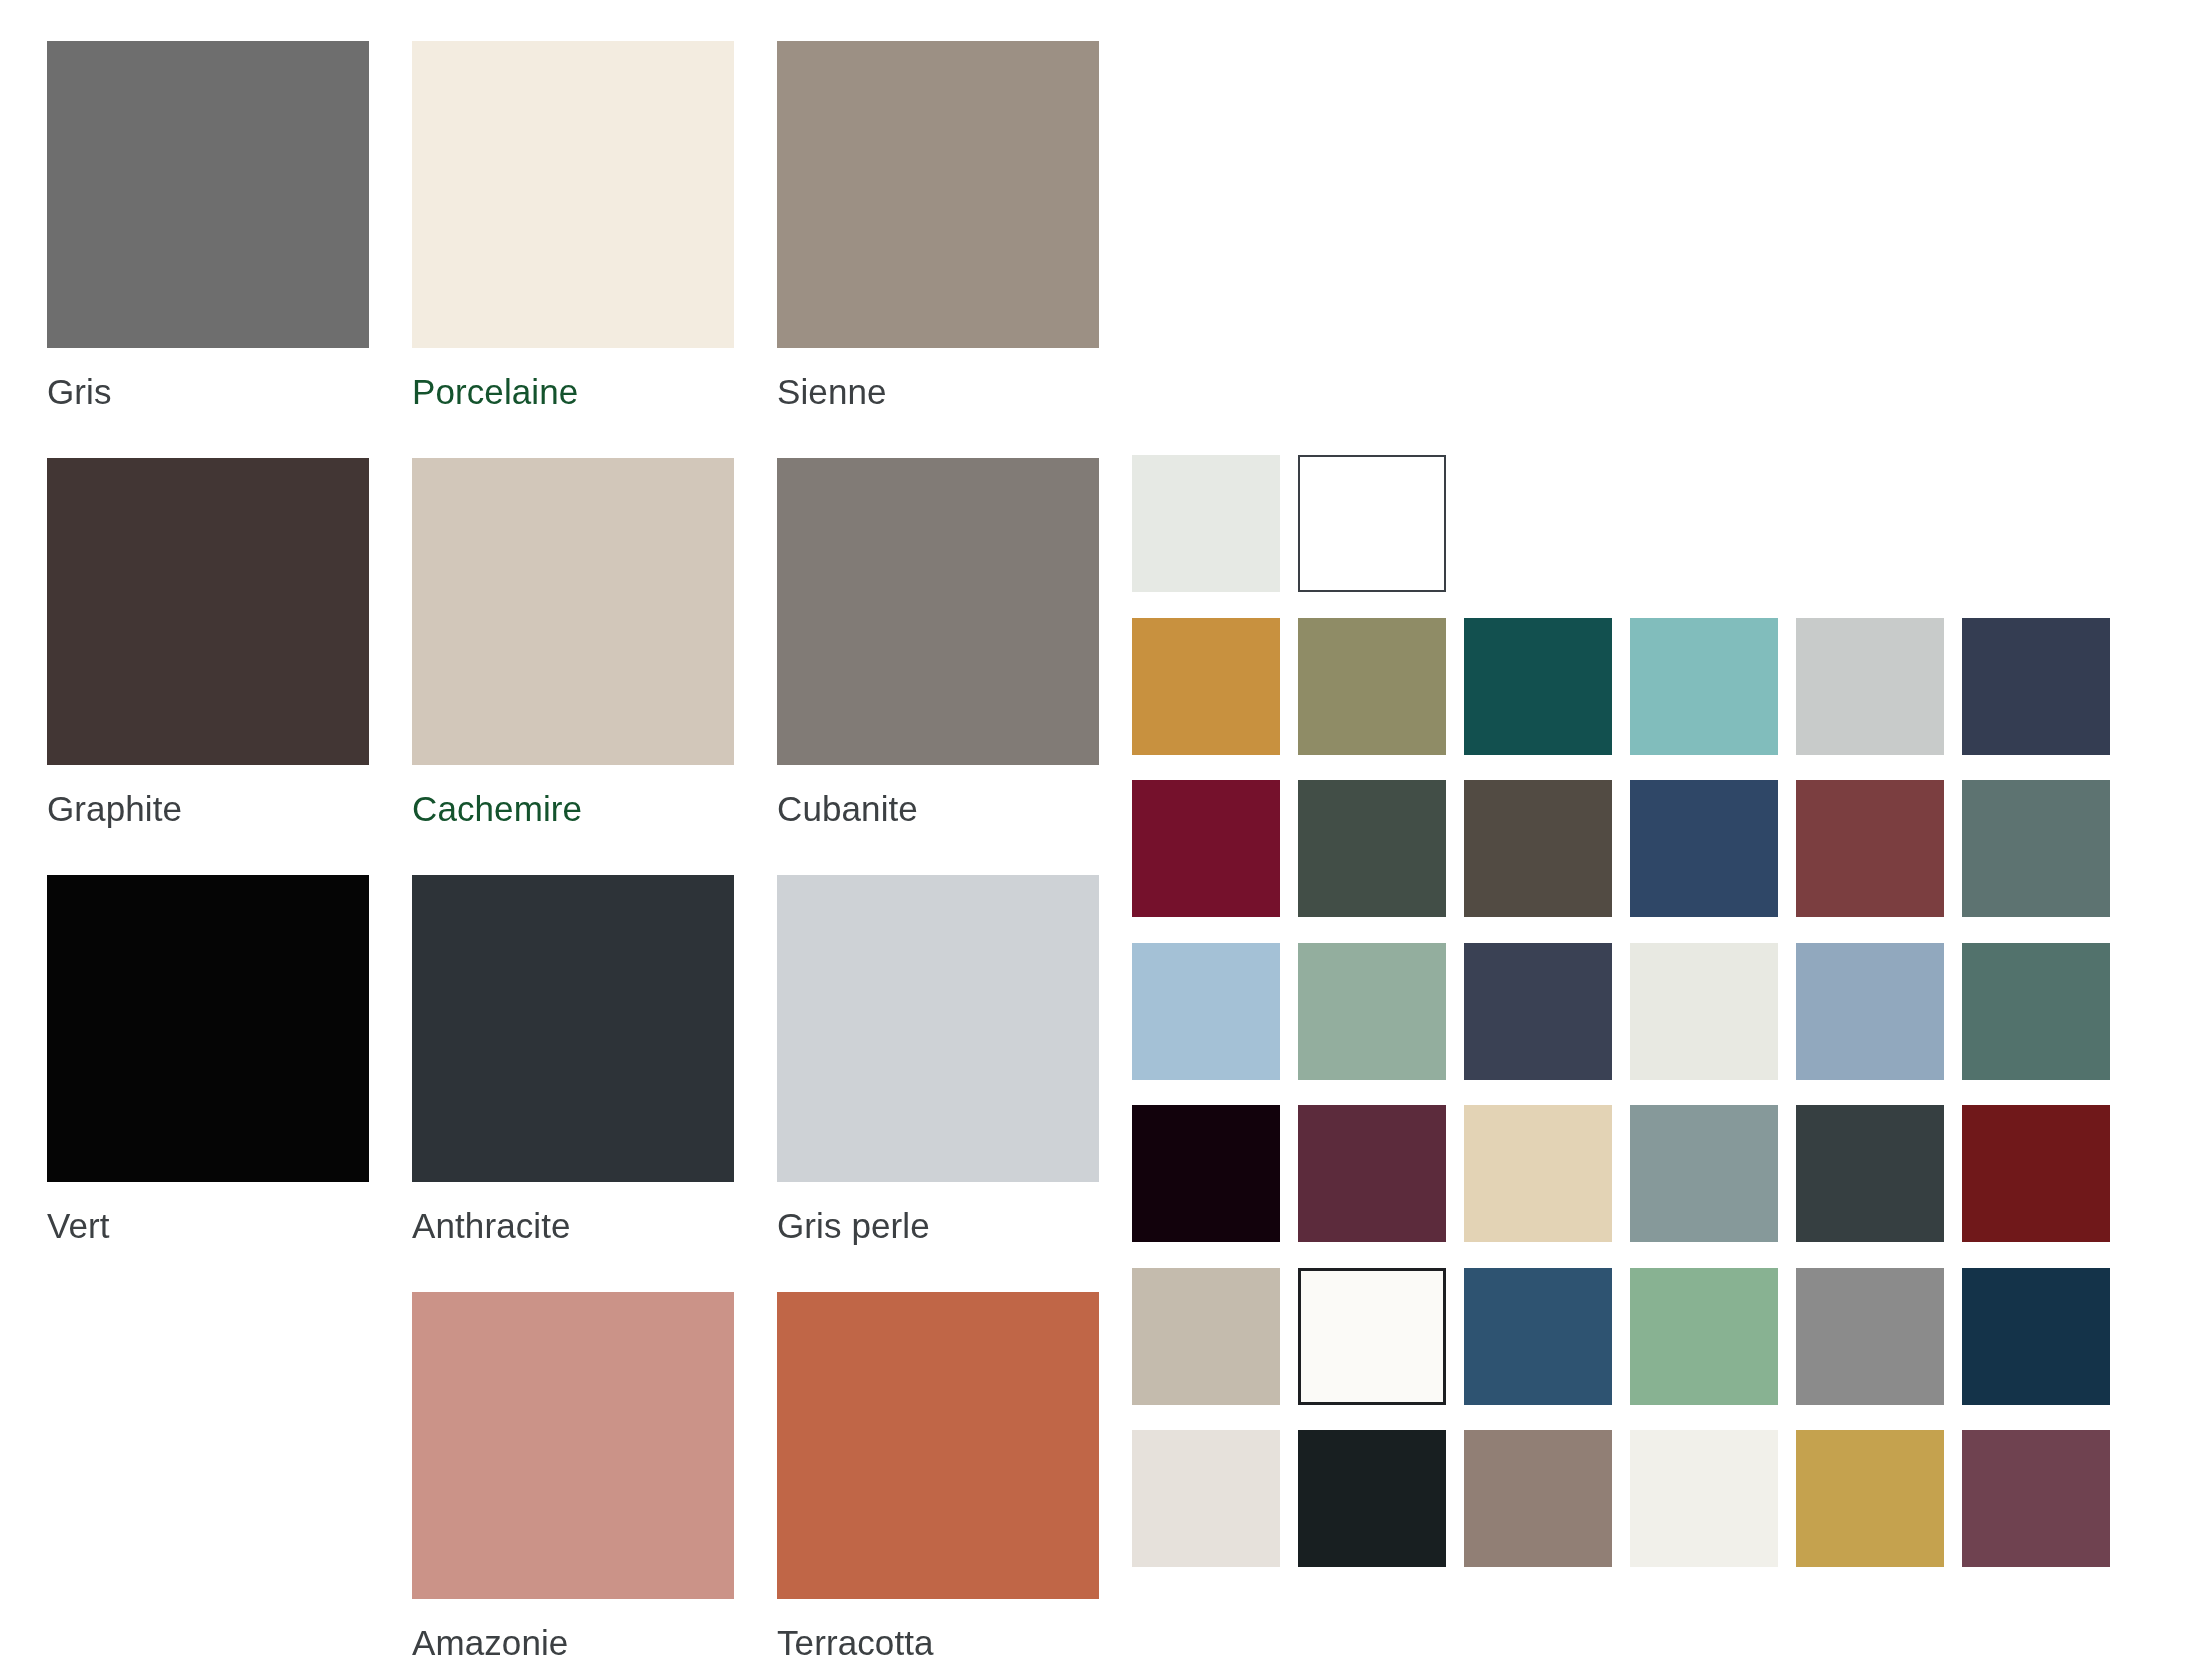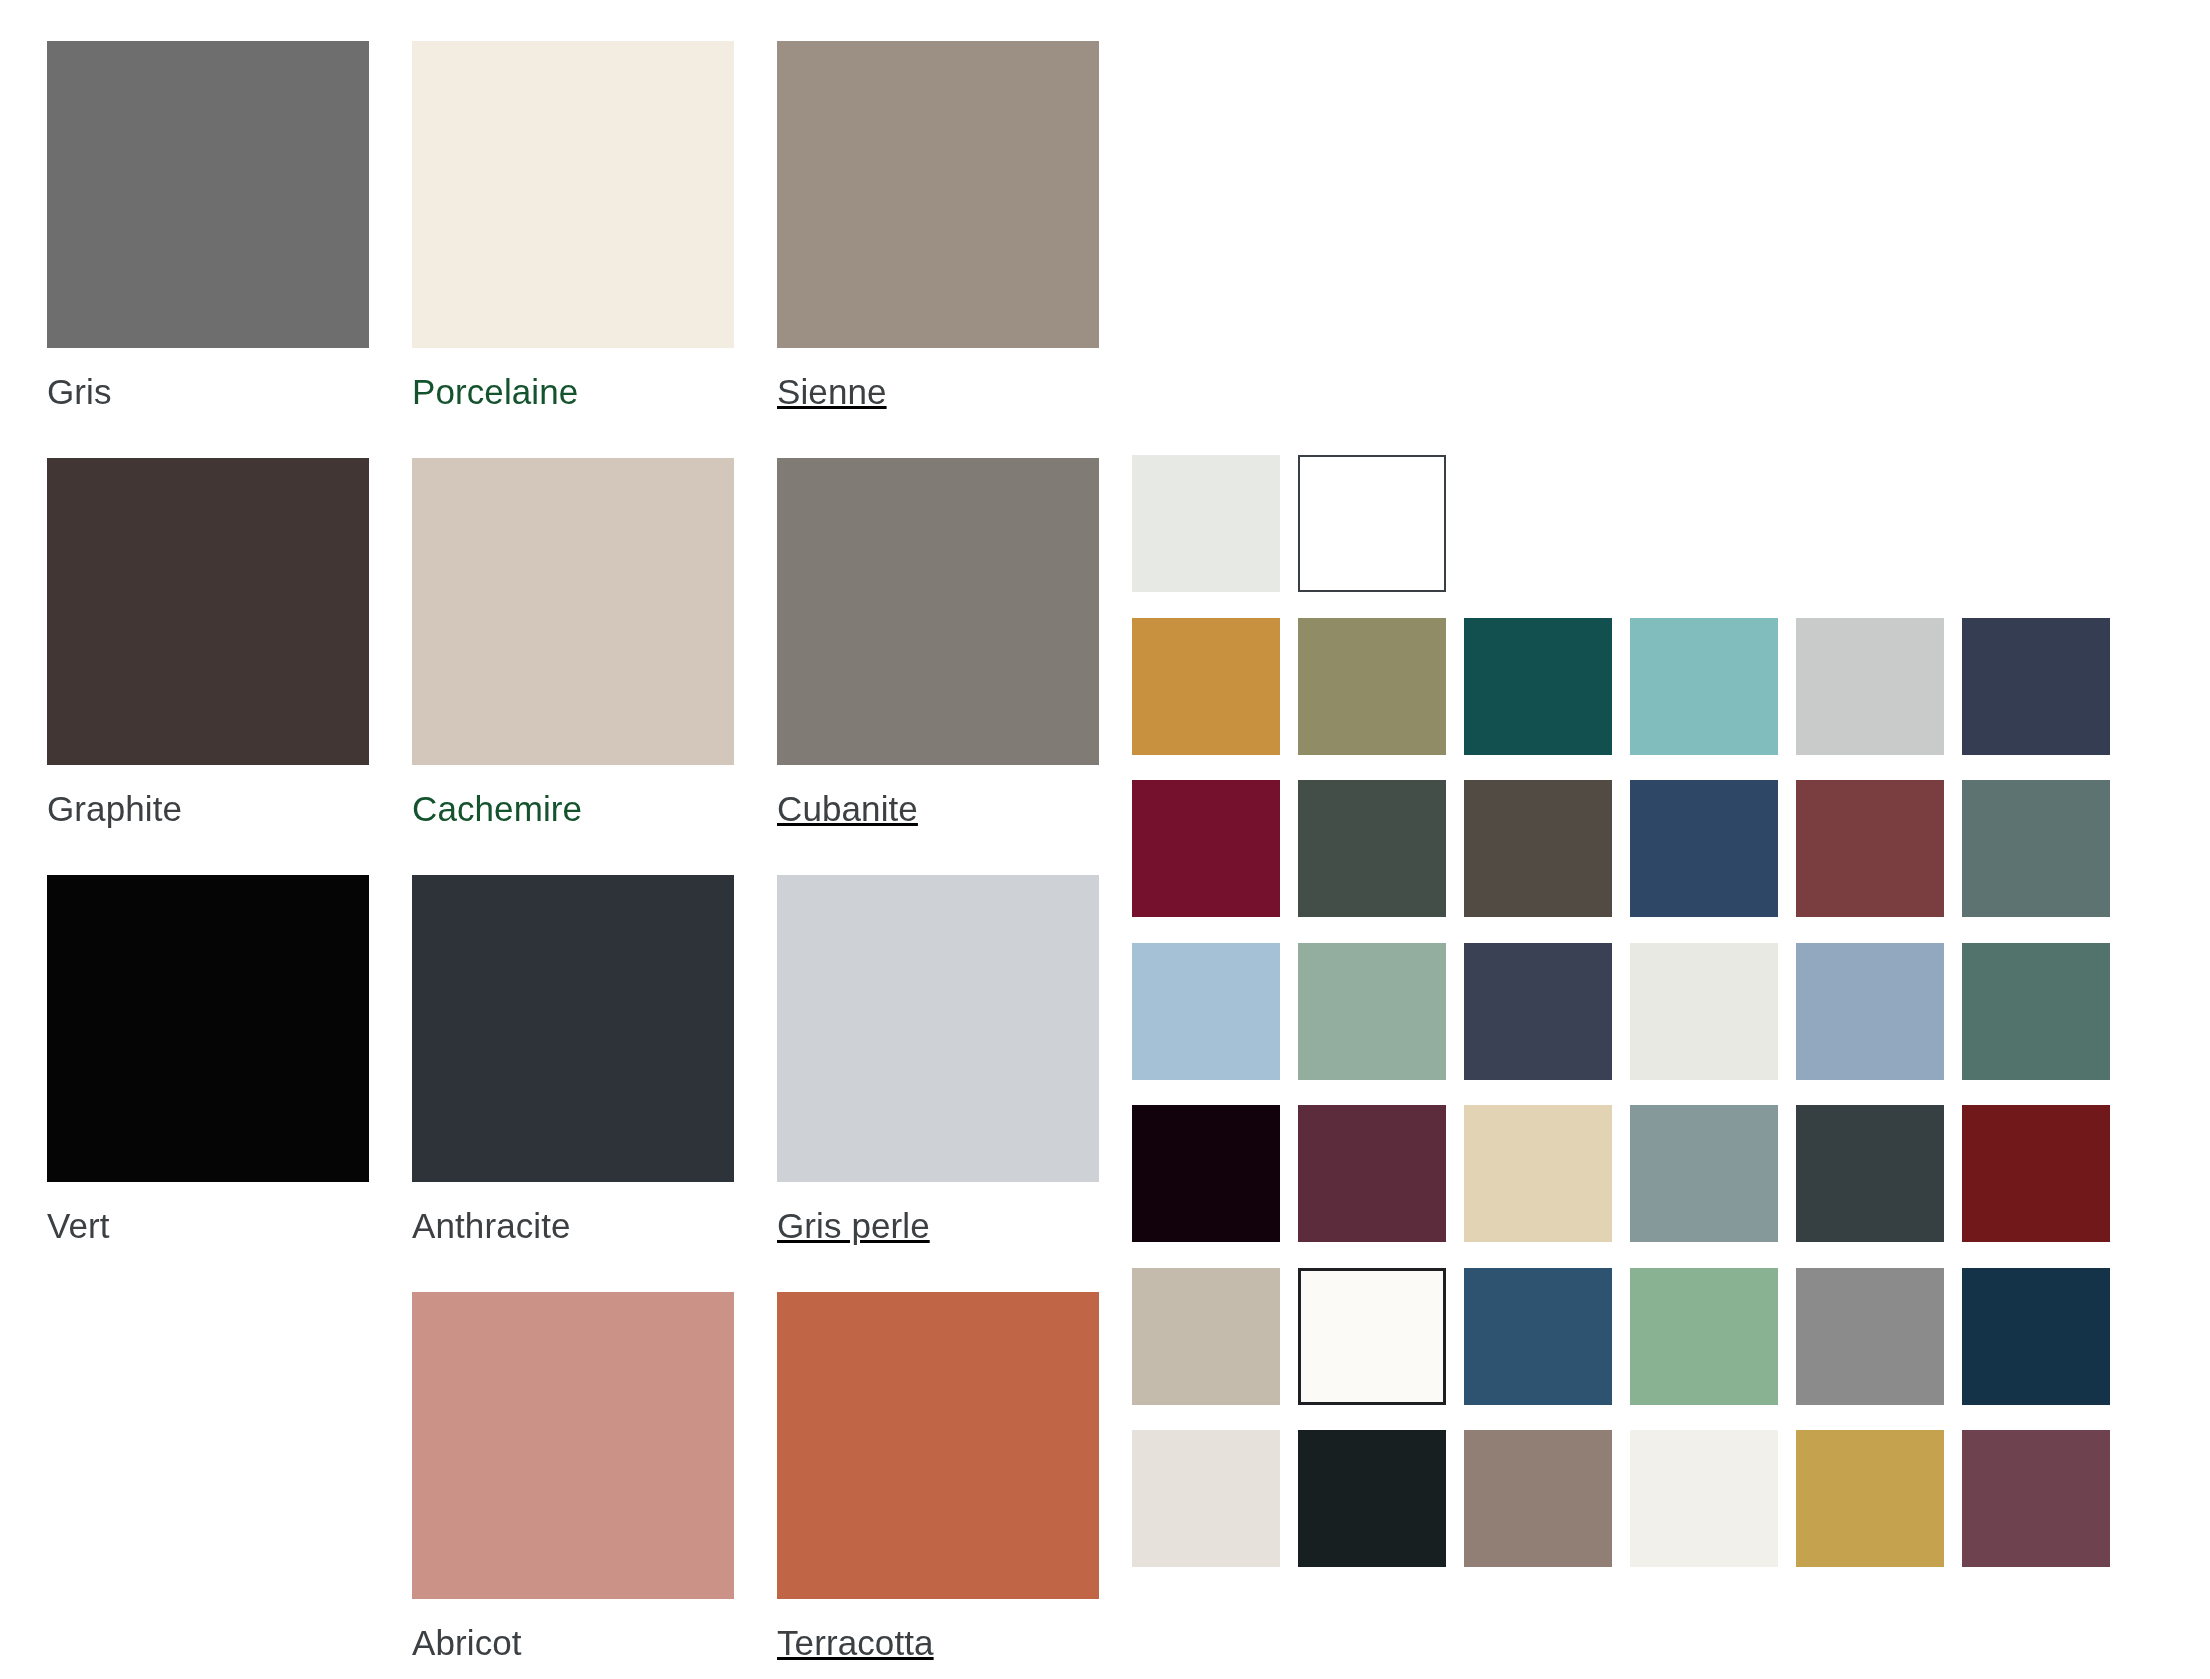--- a/index.html
+++ b/index.html
@@ -36,21 +36,21 @@
   .named-row.r2 { top: 834px; }
   .named-row.r3 { top: 1251px; }
 
   .named-cell {
     position: absolute;
     top: 0;
     width: 322px;
   }
   .named-cell.c0 { left: 0px; }
   .named-cell.c1 { left: 365px; }
-  .named-cell.c2 { left: 730px; text-decoration: underline; }
+  .named-cell.c2 { left: 730px; }
 
   .named-chip {
     width: 322px;
     height: 307px;
     display: block;
   }
   .named-label {
     display: block;
     margin-top: 24px;
     font-size: 35px;
@@ -142,21 +142,21 @@
     </div>
     <div class="named-cell c2">
       <span class="named-chip" style="background: rgb(206, 210, 214);"></span>
       <span class="named-label" style="color: rgb(60, 64, 67);">Gris perle</span>
     </div>
   </div>
 
   <div class="named-row r3">
     <div class="named-cell c1">
       <span class="named-chip" style="background: rgb(203, 147, 136);"></span>
-      <span class="named-label" style="color: rgb(60, 64, 67);">Abricot</span>
+      <span class="named-label" style="color: rgb(60, 64, 67);">Amazonie</span>
     </div>
     <div class="named-cell c2">
       <span class="named-chip" style="background: rgb(192, 102, 71);"></span>
       <span class="named-label" style="color: rgb(60, 64, 67);">Terracotta</span>
     </div>
   </div>
 
 </div>
 
 <div id="swatch-grid">

